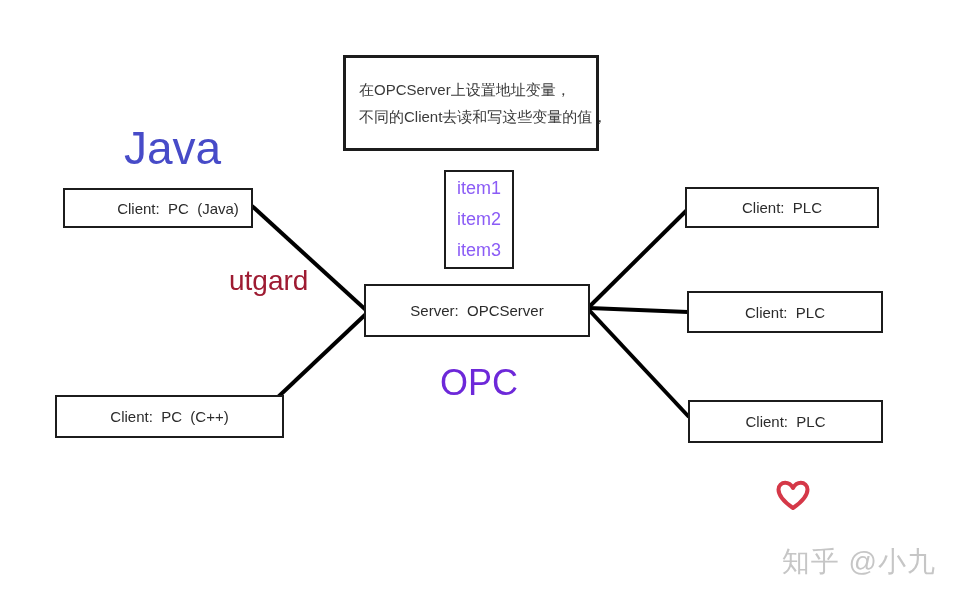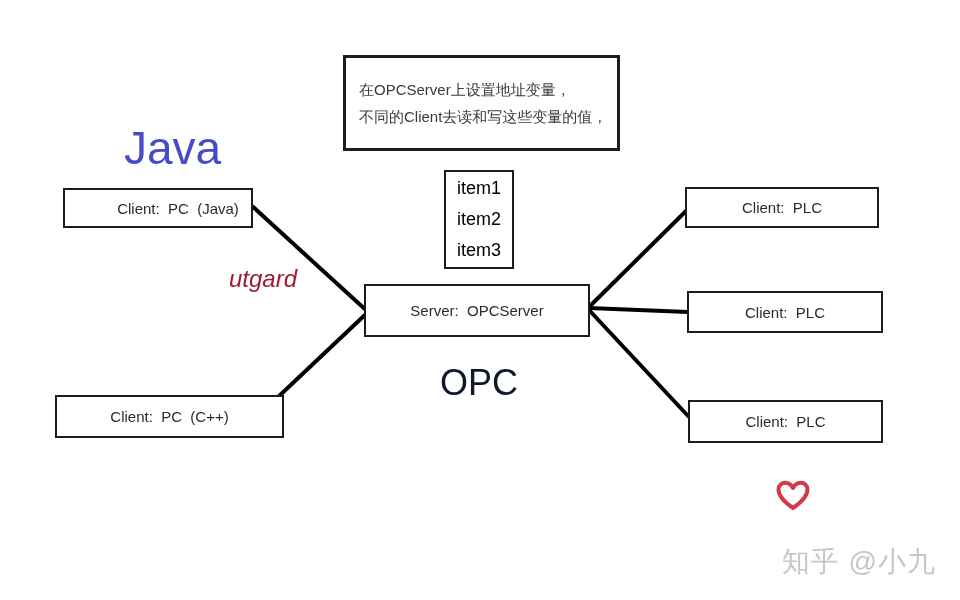--- a/index.html
+++ b/index.html
@@ -18,48 +18,48 @@
     display: flex;
     align-items: center;
     justify-content: center;
     color: #2b2b2b;
     font-size: 15px;
     white-space: pre;
     box-sizing: border-box;
     z-index: 2;
   }
   #note-box {
-    left: 343px; top: 55px; width: 277px; height: 96px;
+    left: 343px; top: 55px; width: 256px; height: 96px;
     border-width: 3px;
     flex-direction: column;
     align-items: flex-start;
     justify-content: center;
     padding-left: 13px;
     font-size: 15px;
     line-height: 27px;
     color: #3a3a3a;
   }
   #item-box {
     left: 444px; top: 170px; width: 70px; height: 99px;
     flex-direction: column;
     justify-content: center;
     gap: 10px;
     font-size: 18px;
-    color: #000000;
+    color: #8b5cf6;
   }
   #client-java-box { left: 63px;  top: 188px; width: 190px; height: 40px; padding-left: 40px; }
   #server-box      { left: 364px; top: 284px; width: 226px; height: 53px; text-align: center; }
   #client-cpp-box  { left: 55px;  top: 395px; width: 229px; height: 43px; }
   #plc1-box        { left: 685px; top: 187px; width: 194px; height: 41px; }
   #plc2-box        { left: 687px; top: 291px; width: 196px; height: 42px; }
   #plc3-box        { left: 688px; top: 400px; width: 195px; height: 43px; }
   .float-label { position: absolute; z-index: 3; white-space: pre; }
   #java-label   { left: 118px; top: 121px; font-size: 46px; margin-left: 6px; }
   #opc-label    { left: 440px; top: 362px; font-size: 36px; }
-  #utgard-label { left: 229px; top: 265px; font-size: 24px; font-style: italic; }
+  #utgard-label { left: 229px; top: 265px; font-size: 28px; }
   #connector-layer {
     position: absolute; left: 0; top: 0; width: 960px; height: 600px;
     z-index: 1;
   }
   #heart { position: absolute; left: 775px; top: 480px; z-index: 2; }
   #watermark {
     position: absolute; right: 24px; top: 543px;
     font-size: 28px; letter-spacing: 1px;
     z-index: 2; white-space: pre;
   }
@@ -77,21 +77,21 @@
     <line x1="589" y1="310" x2="689" y2="417" stroke="#000000" stroke-width="4"></line>
   </svg>
 
   <div class="box" id="note-box">
     <div>在OPCServer上设置地址变量，</div>
     <div>不同的Client去读和写这些变量的值，</div>
   </div>
 
   <div class="float-label" id="java-label" style="color: rgb(71, 75, 200);">Java</div>
   <div class="float-label" id="utgard-label" style="color: rgb(158, 27, 50);">utgard</div>
-  <div class="float-label" id="opc-label" style="color: #0f172a;">OPC</div>
+  <div class="float-label" id="opc-label" style="color: #6d28d9;">OPC</div>
 
   <div class="box" id="item-box">
     <div>item1</div>
     <div>item2</div>
     <div>item3</div>
   </div>
 
   <div class="box" id="client-java-box">
     <span>Client:  PC  (Java)</span>
   </div>

